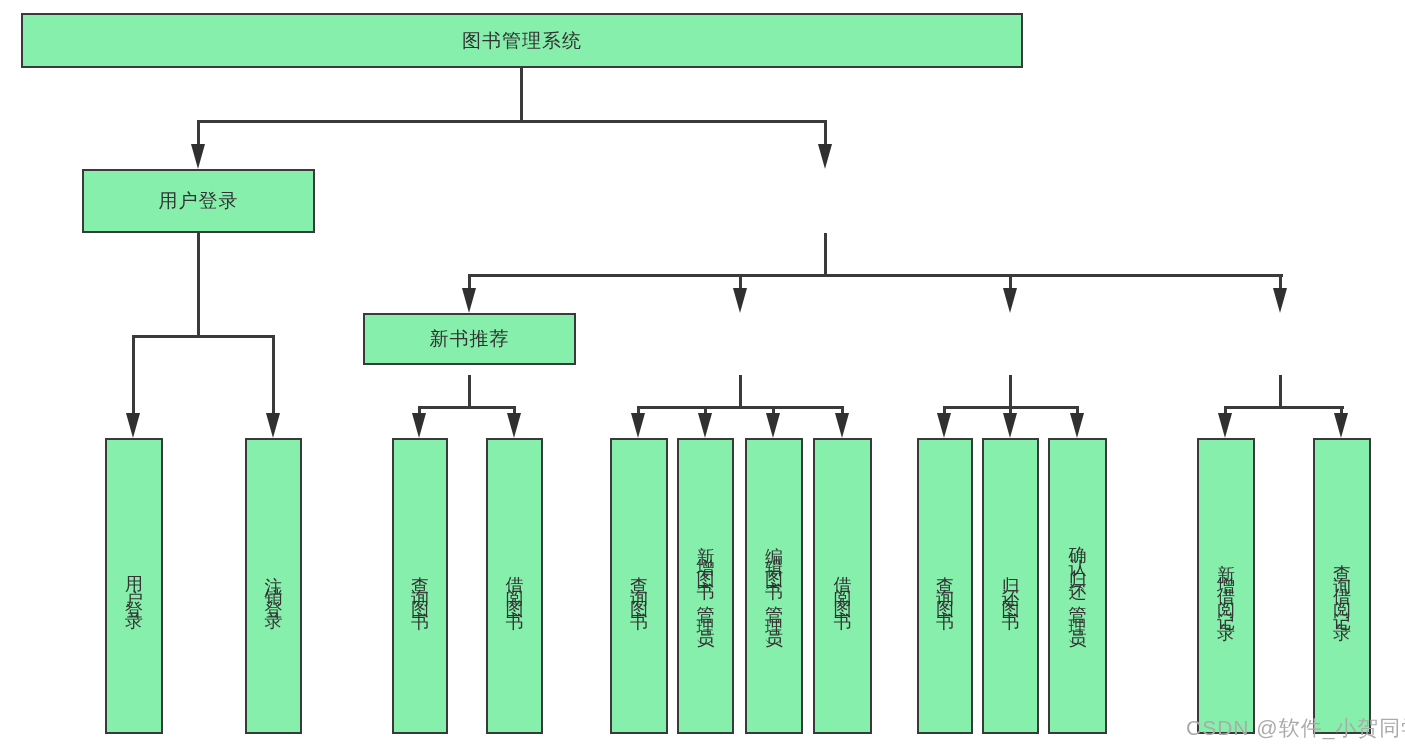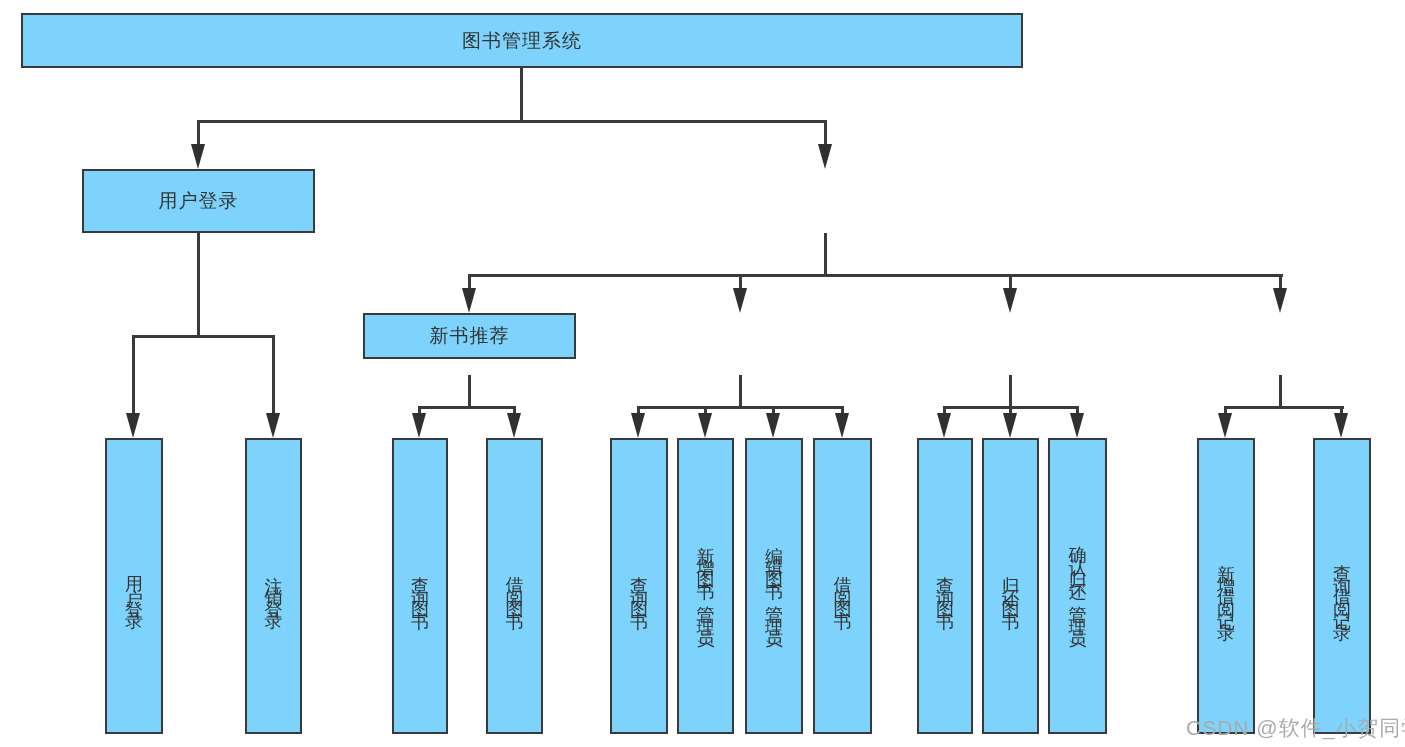--- a/index.html
+++ b/index.html
@@ -1,21 +1,21 @@
 <!DOCTYPE html>
 <html><head>
 <meta charset="utf-8">
 <style>
   html,body{margin:0;padding:0;background:#ffffff;}
   #canvas{
     position:relative;width:1405px;height:747px;background:#ffffff;overflow:hidden;
     font-family:"Liberation Sans","DejaVu Sans",sans-serif;color:#333333;
   }
   .box{
-    position:absolute;box-sizing:border-box;background:#7dd3fc;
+    position:absolute;box-sizing:border-box;background:#86efac;
     border:2.5px solid #3a3a3a;display:flex;align-items:center;justify-content:center;
     font-size:19px;letter-spacing:1px;color:#333333;white-space:nowrap;
   }
   .vbox{
     writing-mode:vertical-rl;text-orientation:mixed;
     font-size:18px;letter-spacing:12px;white-space:normal;line-height:1;
     padding:6px 0;
   }
   .lv{position:absolute;width:3px;background:#3a3a3a;}
   .lh{position:absolute;height:3px;background:#3a3a3a;}
@@ -56,21 +56,21 @@
   <div class="lh" style="left:468px;top:274px;width:815px"></div>
   <div class="lv" style="left:468px;top:274px;height:16px"></div>
   <div class="arrow" style="left:462px;top:288px"></div>
   <div class="lv" style="left:739px;top:274px;height:16px"></div>
   <div class="arrow" style="left:733px;top:288px"></div>
   <div class="lv" style="left:1009px;top:274px;height:16px"></div>
   <div class="arrow" style="left:1003px;top:288px"></div>
   <div class="lv" style="left:1279px;top:274px;height:16px"></div>
   <div class="arrow" style="left:1273px;top:288px"></div>
 
-  <div class="box" style="left:363px;top:313px;width:213px;height:46px">新书推荐</div>
+  <div class="box" style="left:363px;top:313px;width:213px;height:52px">新书推荐</div>
 
   <div class="lv" style="left:468px;top:375px;height:34px"></div>
   <div class="lh" style="left:418px;top:406px;width:98px"></div>
   <div class="lv" style="left:418px;top:406px;height:9px"></div>
   <div class="arrow" style="left:412px;top:413px"></div>
   <div class="lv" style="left:513px;top:406px;height:9px"></div>
   <div class="arrow" style="left:507px;top:413px"></div>
 
   <div class="lv" style="left:739px;top:375px;height:34px"></div>
   <div class="lh" style="left:637px;top:406px;width:207px"></div>

